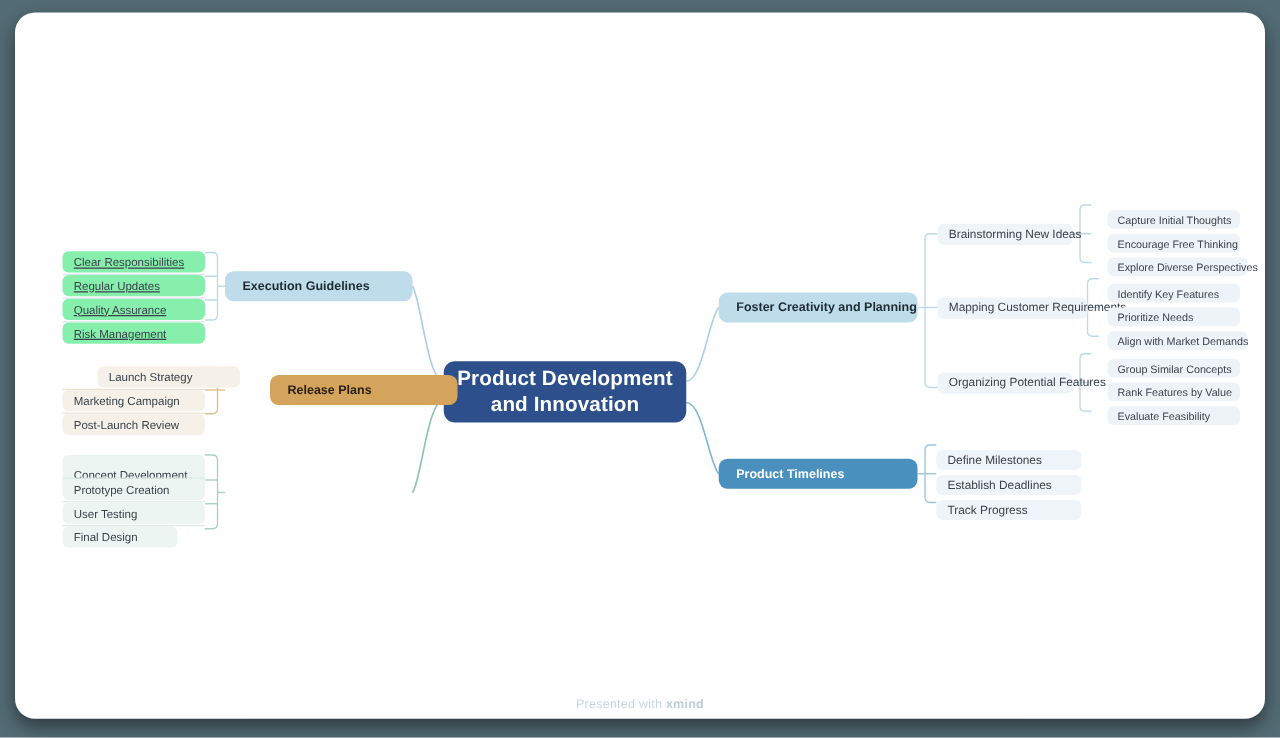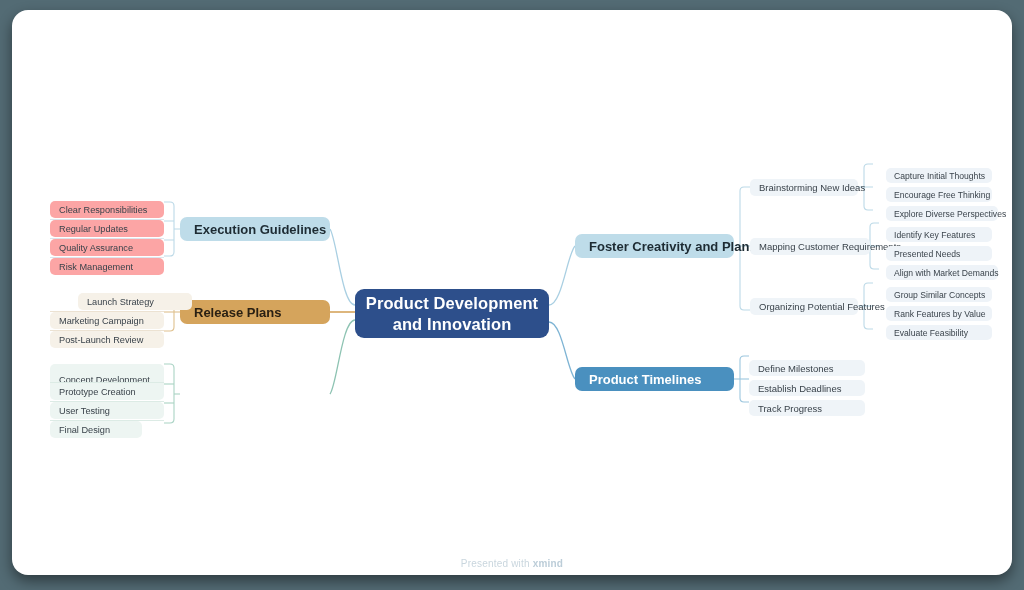--- a/index.html
+++ b/index.html
@@ -56,21 +56,21 @@
     line-height: 21px;
     justify-content: center;
     text-align: center;
     flex-direction: column;
     letter-spacing: 0.1px;
   }
   .root-node .line2 { display: block; }
   
   .branch-node {
     border-radius: 7px;
-    font-size: 13px;
+    font-size: 10px;
     font-weight: bold;
     padding-left: 14px;
   }
   .branch-blue-light {
     background: #bedce9;
     color: #1d2b33;
   }
   .branch-orange {
     background: #dba css;
   }
@@ -79,20 +79,21 @@
   }
   .branch-orange {
     background: #dca köz;
   }
   .branch-orange {
     background: #d9a köz;
   }
   .branch-orange {
     background: #d5a45c;
     color: #2a2013;
+    margin-left: 36px;
   }
   .branch-green {
     background: #55a08a;
     color: #ffffff;
   }
   .branch-midblue {
     background: #4a90bf;
     color: #ffffff;
   }
   
@@ -114,21 +115,21 @@
     font-weight: normal;
   }
   
   .sub-node {
     border-radius: 5px;
     font-size: 9.2px;
     padding-left: 9px;
     color: #39424a;
     font-weight: normal;
   }
-  .sub-blue { background: #fca5a5; }
+  .sub-blue { background: #86efac; text-decoration: underline; }
   .sub-cream { background: #f6f1e8; }
   .sub-mint { background: #edf5f2; }
   .sub-sep {
     position: absolute;
     height: 1px;
   }
   .sep-blue { background: #dbe6ee; }
   .sep-cream { background: #ece2d2; }
   .sep-mint { background: #dcebe5; }
   #footer-watermark {
@@ -289,21 +290,21 @@
       <span>Explore Diverse Perspectives</span>
     </div>
 
     <div class="node l2-node" style="left:738px; top:228px; width:120px; height:17px;">
       <span>Mapping Customer Requirements</span>
     </div>
     <div class="node leaf-node" style="left:874px; top:217px; width:106px; height:15px;">
       <span>Identify Key Features</span>
     </div>
     <div class="node leaf-node" style="left:874px; top:236px; width:106px; height:15px;">
-      <span>Presented Needs</span>
+      <span>Prioritize Needs</span>
     </div>
     <div class="node leaf-node" style="left:874px; top:255px; width:112px; height:15px;">
       <span>Align with Market Demands</span>
     </div>
 
     <div class="node l2-node" style="left:738px; top:288px; width:108px; height:17px;">
       <span>Organizing Potential Features</span>
     </div>
     <div class="node leaf-node" style="left:874px; top:277px; width:106px; height:15px;">
       <span>Group Similar Concepts</span>

